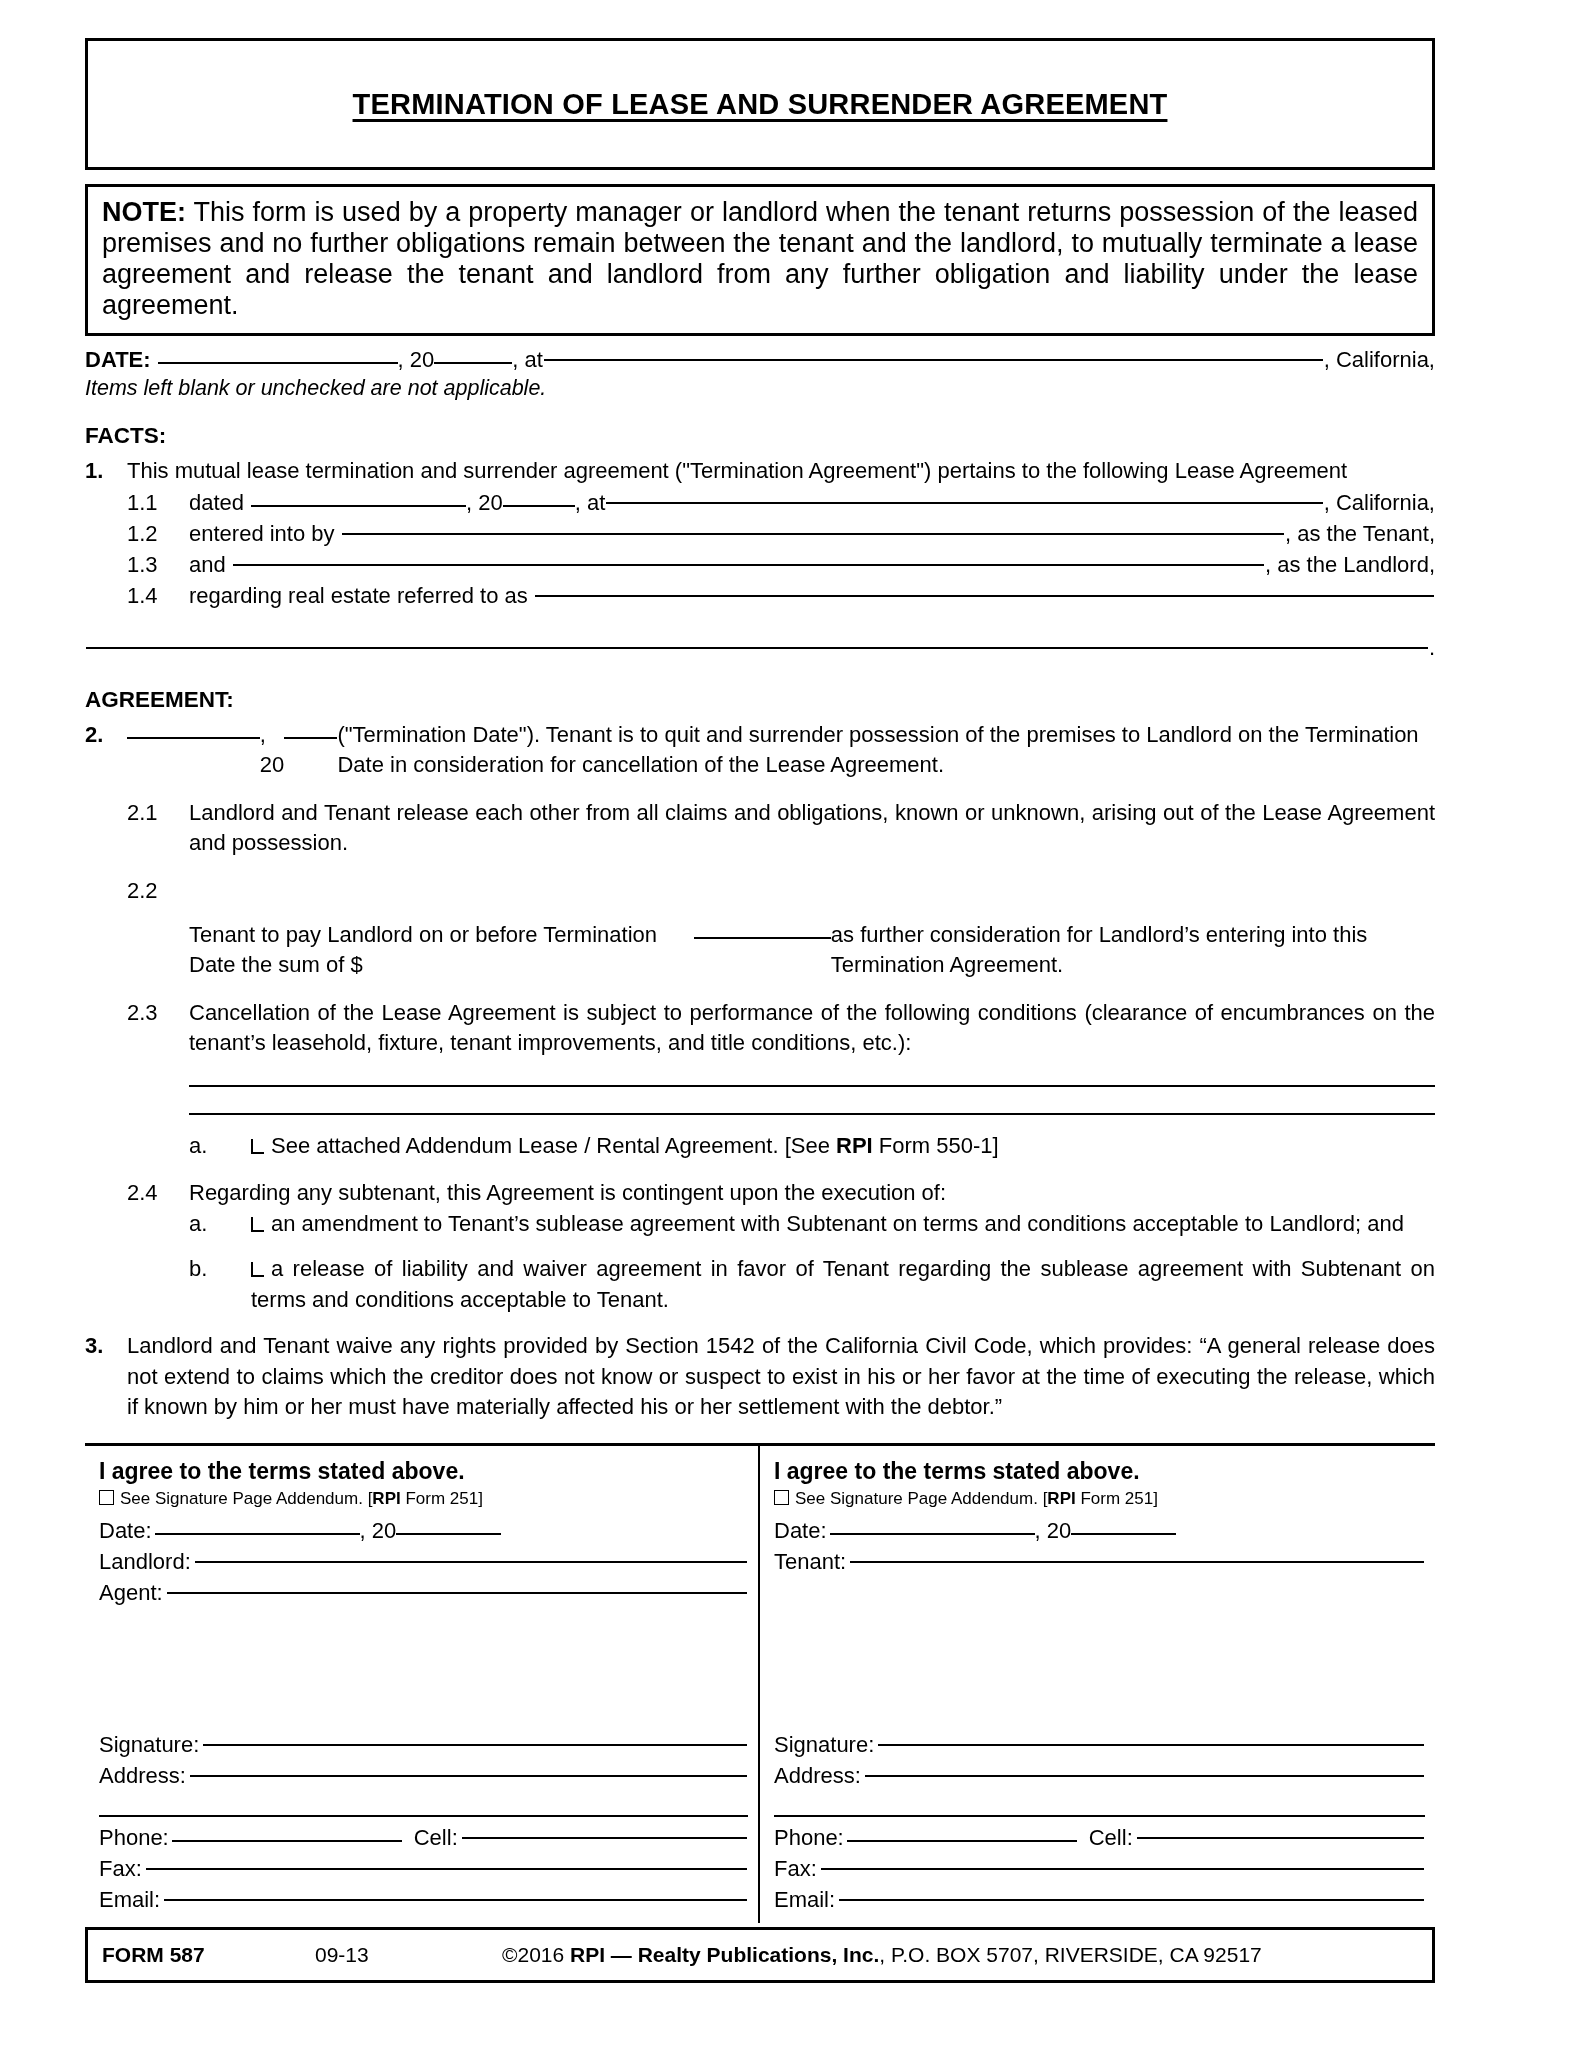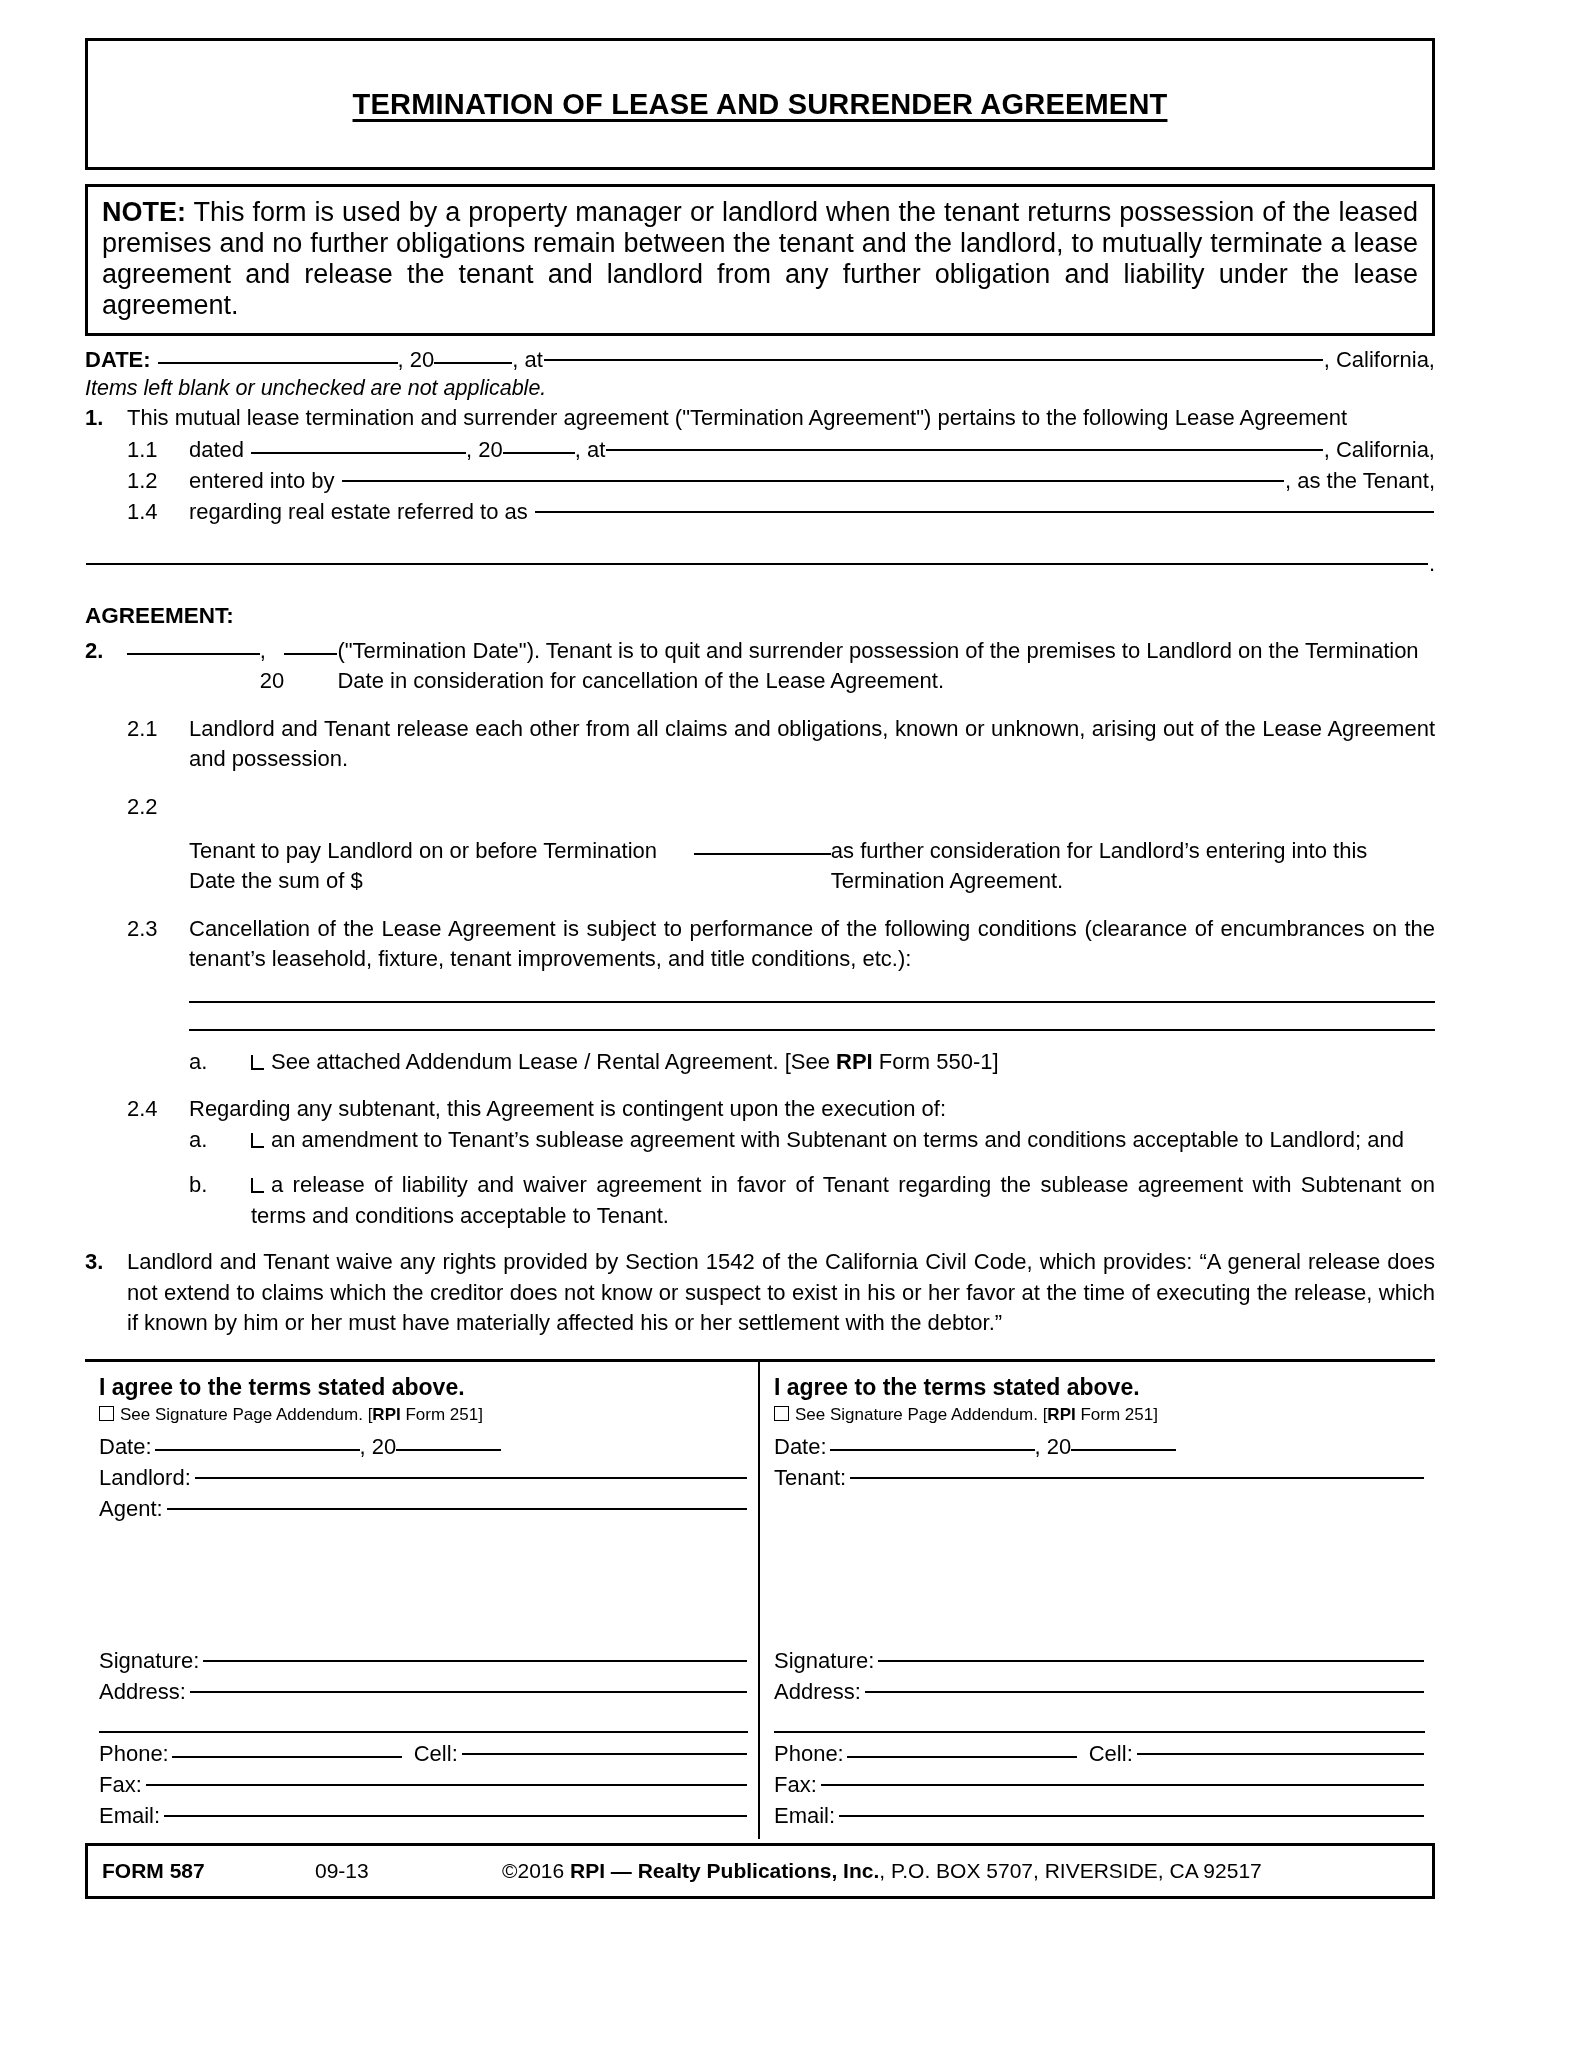--- a/index.html
+++ b/index.html
@@ -234,20 +234,21 @@
     <span class="rule" style="width:240px;margin-left:7px;"></span>
     <span>, 20</span>
     <span class="rule" style="width:78px;"></span>
     <span>, at</span>
     <span class="rule-flex"></span>
     <span>, California,</span>
   </div>
 
   <div class="italic-note">Items left blank or unchecked are not applicable.</div>
 
+  <div class="section-head">FACTS:</div>
 
   <div class="clause">
     <div class="clause-num">1.</div>
     <div class="clause-body">
       <div class="justify">This mutual lease termination and surrender agreement ("Termination Agreement") pertains to the following Lease Agreement</div>
 
       <div class="sub">
         <div class="sub-num">1.1</div>
         <div class="sub-text">
           <span>dated</span>
@@ -262,20 +263,28 @@
 
       <div class="sub">
         <div class="sub-num">1.2</div>
         <div class="sub-text">
           <span>entered into by</span>
           <span class="rule-flex" style="margin-left:7px;"></span>
           <span>, as the Tenant,</span>
         </div>
       </div>
 
+      <div class="sub">
+        <div class="sub-num">1.3</div>
+        <div class="sub-text">
+          <span>and</span>
+          <span class="rule-flex" style="margin-left:7px;"></span>
+          <span>, as the Landlord,</span>
+        </div>
+      </div>
 
       <div class="sub">
         <div class="sub-num">1.4</div>
         <div class="sub-text">
           <span>regarding real estate referred to as</span>
           <span class="rule-flex" style="margin-left:7px;"></span>
         </div>
       </div>
     </div>
   </div>

